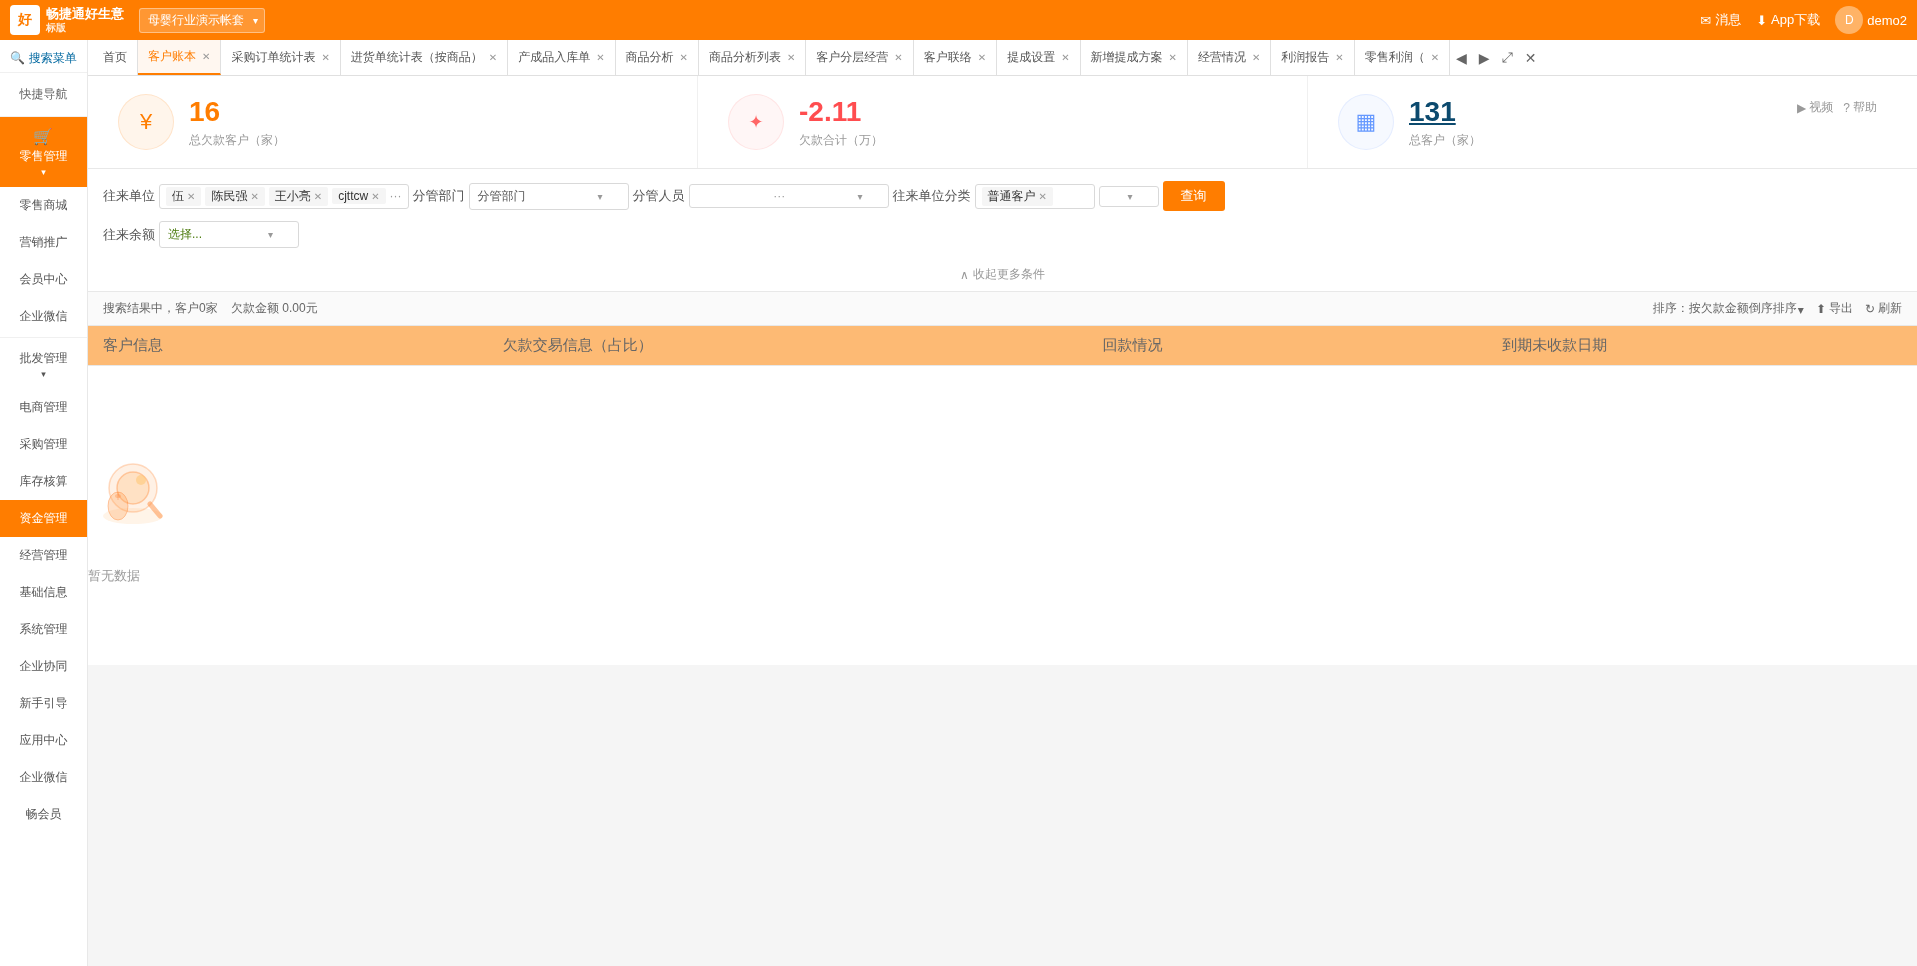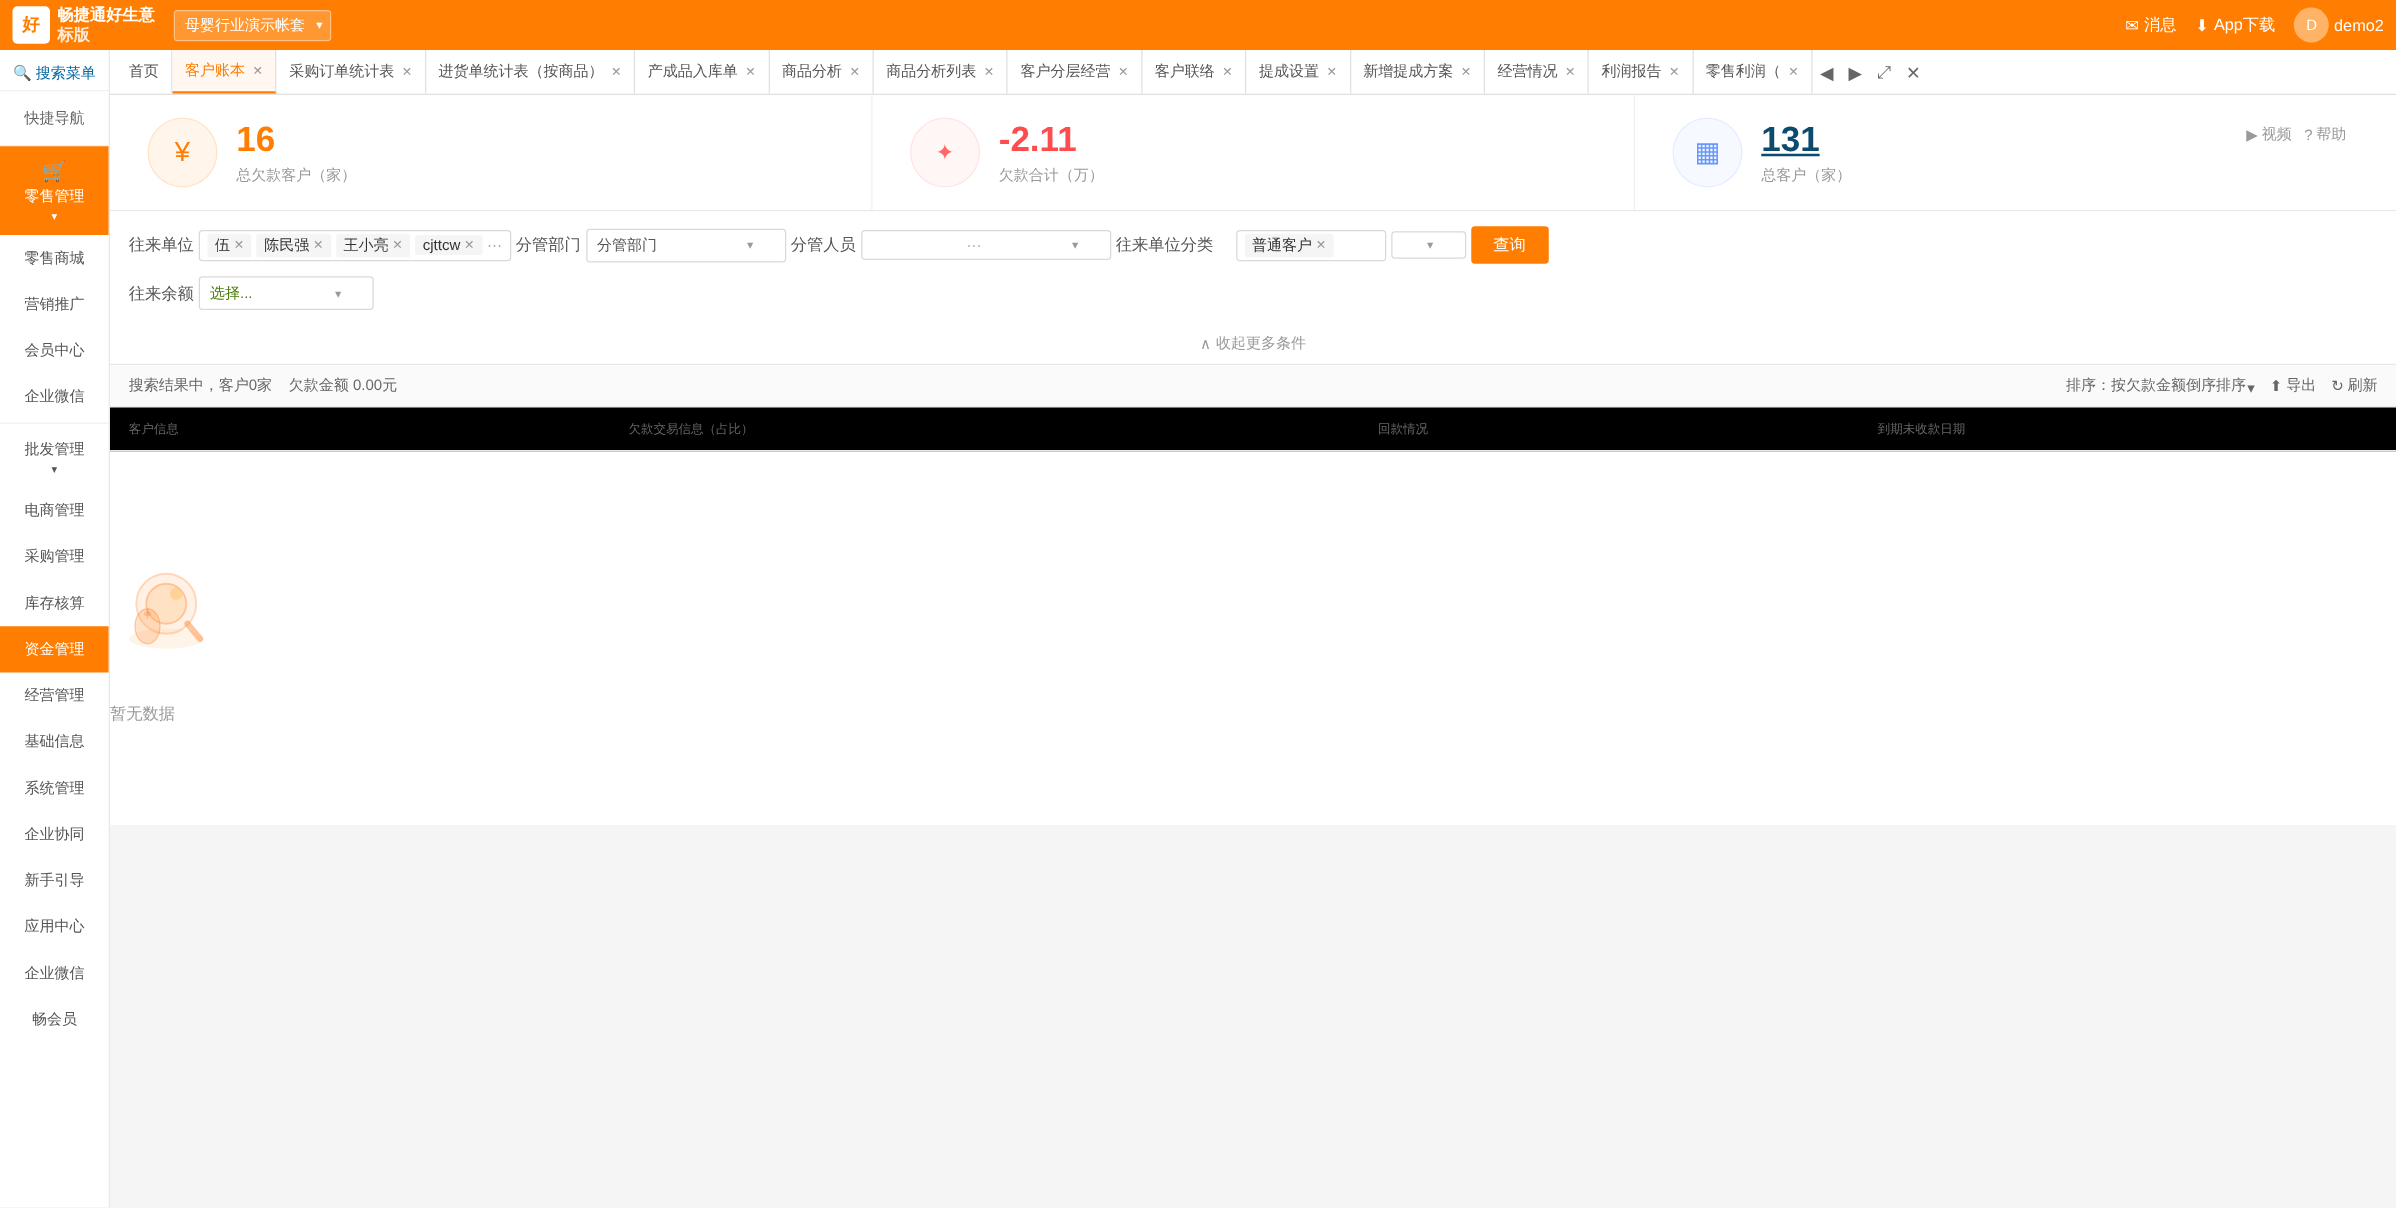--- a/index.html
+++ b/index.html
@@ -12,21 +12,21 @@
     .sidebar { width: 88px; background: #fff; border-right: 1px solid #e8e8e8; display: flex; flex-direction: column; flex-shrink: 0; overflow-y: auto; }
     .content-area { flex: 1; display: flex; flex-direction: column; overflow: hidden; }
     .tab-bar { background: #fff; border-bottom: 1px solid #e0e0e0; display: flex; align-items: center; height: 36px; flex-shrink: 0; padding: 0 5px; overflow: hidden; }
     .main-content { flex: 1; overflow-y: auto; background: #f5f5f5; }
 
     
     .top-logo { display: flex; align-items: center; color: #fff; font-weight: bold; font-size: 13px; margin-right: 15px; }
     .top-logo-icon { width: 30px; height: 30px; background: #fff; border-radius: 4px; margin-right: 6px; display: flex; align-items: center; justify-content: center; }
     .top-logo-icon span { color: #ff7d00; font-size: 14px; font-weight: bold; }
     .top-logo-text { display: flex; flex-direction: column; line-height: 1.2; }
-    .top-logo-text .sub { font-size: 13px; opacity: 0.85; }
+    .top-logo-text .sub { font-size: 10px; opacity: 0.85; }
     .top-selector { background: rgba(255,255,255,0.2); border: 1px solid rgba(255,255,255,0.4); border-radius: 3px; color: #fff; padding: 3px 20px 3px 8px; font-size: 12px; cursor: pointer; position: relative; display: flex; align-items: center; }
     .top-selector::after { content: "▾"; position: absolute; right: 6px; font-size: 10px; }
     .top-right { margin-left: auto; display: flex; align-items: center; gap: 15px; color: #fff; font-size: 13px; }
     .top-right-item { display: flex; align-items: center; gap: 4px; cursor: pointer; }
     .avatar { width: 28px; height: 28px; border-radius: 50%; background: #ffb366; display: flex; align-items: center; justify-content: center; font-size: 12px; color: #fff; }
 
     
     .sidebar-search { padding: 10px 8px 5px; font-size: 12px; color: #0369a1; cursor: pointer; text-align: center; border-bottom: 1px solid #f0f0f0; }
     .sidebar-nav { padding: 5px 0; border-bottom: 1px solid #f0f0f0; }
     .sidebar-nav-item { padding: 8px 5px; text-align: center; font-size: 12px; color: #666; cursor: pointer; }
@@ -73,21 +73,21 @@
     .collapse-btn { display: flex; align-items: center; justify-content: center; padding: 8px 0; color: #999; font-size: 12px; cursor: pointer; gap: 4px; }
 
     
     .result-bar { display: flex; align-items: center; justify-content: space-between; padding: 8px 15px; background: #fafafa; border-bottom: 1px solid #e8e8e8; font-size: 12px; color: #666; }
     .result-right { display: flex; align-items: center; gap: 12px; }
     .result-right span { display: flex; align-items: center; gap: 3px; cursor: pointer; color: #666; }
     .sort-select { display: flex; align-items: flex-end; gap: 1px; cursor: pointer; color: #666; }
 
     
     .data-table { background: #fff; }
-    .table-header { display: flex; padding: 10px 15px; background: #000000; border-bottom: 1px solid #e8e8e8; font-size: 10px; color: #666; font-weight: 500; }
+    .table-header { display: flex; padding: 10px 15px; background: #fdba74; border-bottom: 1px solid #e8e8e8; font-size: 15px; color: #666; font-weight: 500; }
     .table-col-1 { flex: 2; }
     .table-col-2 { flex: 3; }
     .table-col-3 { flex: 2; }
     .table-col-4 { flex: 2; }
     .empty-state { display: flex; flex-direction: column; align-items: flex-start; justify-content: center; padding: 80px 0; gap: 16px; }
     .empty-text { color: #999; font-size: 13px; }
   </style>
 </head>
 <body>
 
@@ -329,21 +329,21 @@
               <span>分管部门</span>
             </div>
 
             <span class="filter-label">分管人员</span>
             <div class="filter-select" style="min-width:200px;">
               <span style="color:#ccc;">&nbsp;</span>
               <span class="filter-select-dots">···</span>
             </div>
 
             <span class="filter-label">往来单位分类</span>
-            <div class="filter-tag-group" style="min-width:120px;margin-left:14px;">
+            <div class="filter-tag-group" style="min-width:120px;">
               <div class="filter-tag">
                 <span>普通客户</span>
                 <span class="close">✕</span>
               </div>
             </div>
             <div class="filter-select" style="min-width:60px;">
               <span></span>
             </div>
 
             <button class="query-btn">查询</button>

